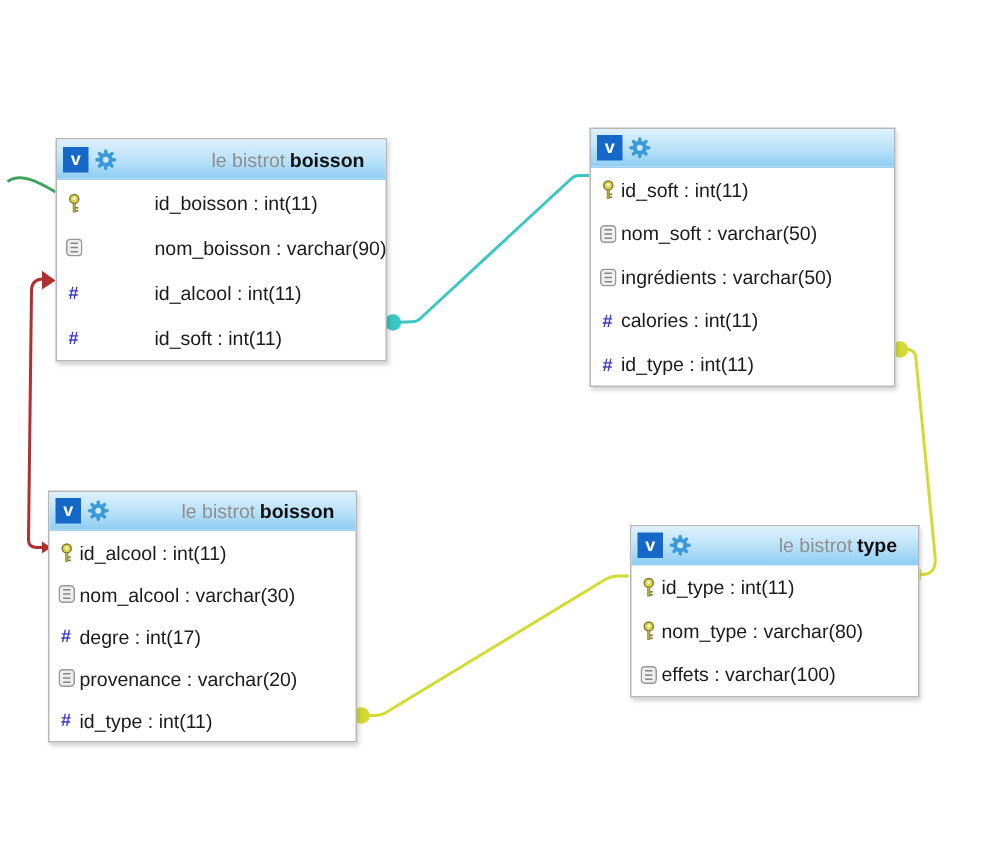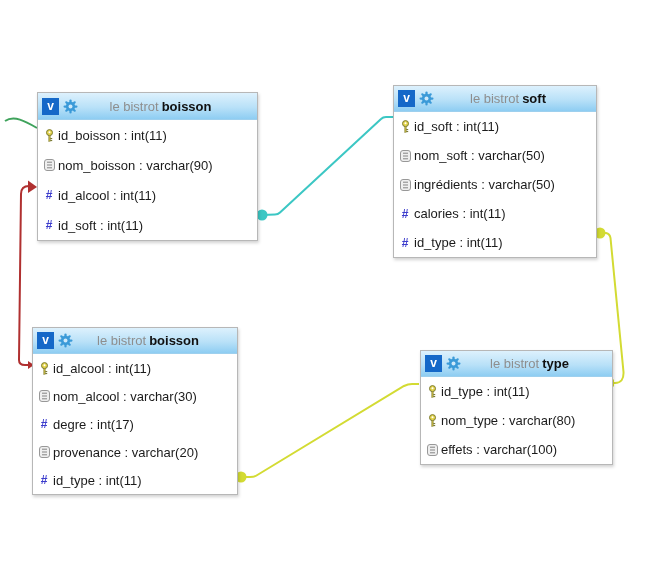--- a/index.html
+++ b/index.html
@@ -16,24 +16,24 @@
     height:25px;display:flex;align-items:center;padding:0 4px;
     background:linear-gradient(180deg,#ddf1fd 0%,#b9e1f8 55%,#8ecdf2 100%);
     border-bottom:1px solid #9ed0ee;
   }
   #t-boisson .thead{height:26px;}
   .vbadge{
     width:17px;height:17px;background:#1568c8;color:#fff;font-weight:bold;
     font-size:12px;line-height:17px;text-align:center;flex:0 0 auto;
   }
   .gearwrap{flex:0 0 auto;margin-left:4px;display:flex;align-items:center;}
-  .ttitle{flex:1;text-align:center;font-size:13px;color:#8e8e8e;white-space:nowrap;padding-right:10px;}
+  .ttitle{flex:1;text-align:right;font-size:13px;color:#8e8e8e;white-space:nowrap;padding-right:10px;}
   .ttitle b{color:#101010;margin-left:3px;}
   .frow{display:flex;align-items:center;padding-left:4px;font-size:13px;color:#1b1b1b;white-space:nowrap;}
-  #t-boisson .frow{height:30px;}
+  #t-boisson .frow{height:30px;gap:45px;}
   #t-soft .frow,#t-type .frow{height:29px;}
   #t-alcool .frow{height:28px;}
   .ficon{width:14px;flex:0 0 auto;display:flex;justify-content:center;align-items:center;margin-right:2px;}
   .hash{color:#3c3ccc;font-weight:bold;font-size:12px;}
   #t-boisson{left:37px;top:92px;width:219px;}
   #t-soft{left:393px;top:85px;width:202px;}
   #t-alcool{left:32px;top:327px;width:204px;}
   #t-type{left:420px;top:350px;width:191px;}
 </style>
 </head>
@@ -121,21 +121,20 @@
         <g fill="#3b9ad8">
           <rect x="6.8" y="0.5" width="2.4" height="15" rx="1.2"></rect>
           <rect x="6.8" y="0.5" width="2.4" height="15" rx="1.2" transform="rotate(45 8 8)"></rect>
           <rect x="6.8" y="0.5" width="2.4" height="15" rx="1.2" transform="rotate(90 8 8)"></rect>
           <rect x="6.8" y="0.5" width="2.4" height="15" rx="1.2" transform="rotate(135 8 8)"></rect>
           <circle cx="8" cy="8" r="5"></circle>
         </g>
         <circle cx="8" cy="8" r="2.1" fill="#cfe9fa"></circle>
       </svg>
     </span>
-    <span class="ttitle"><span>le bistrot</span><b>soft</b></span>
   </div>
   <div class="frow">
     <span class="ficon">
       <svg width="9" height="13" viewBox="0 0 9 13">
           <circle cx="4.5" cy="3.6" r="3" fill="#e4d44a" stroke="#7a7a33"></circle>
           <circle cx="4.5" cy="3.3" r="1" fill="#fff"></circle>
           <rect x="3.7" y="6.4" width="1.6" height="6" fill="#b9ab3c" stroke="#7a7a33" stroke-width="0.4"></rect>
           <rect x="5.2" y="9" width="2" height="1.1" fill="#7a7a33"></rect>
           <rect x="5.2" y="11" width="2" height="1.1" fill="#7a7a33"></rect>
         </svg>

